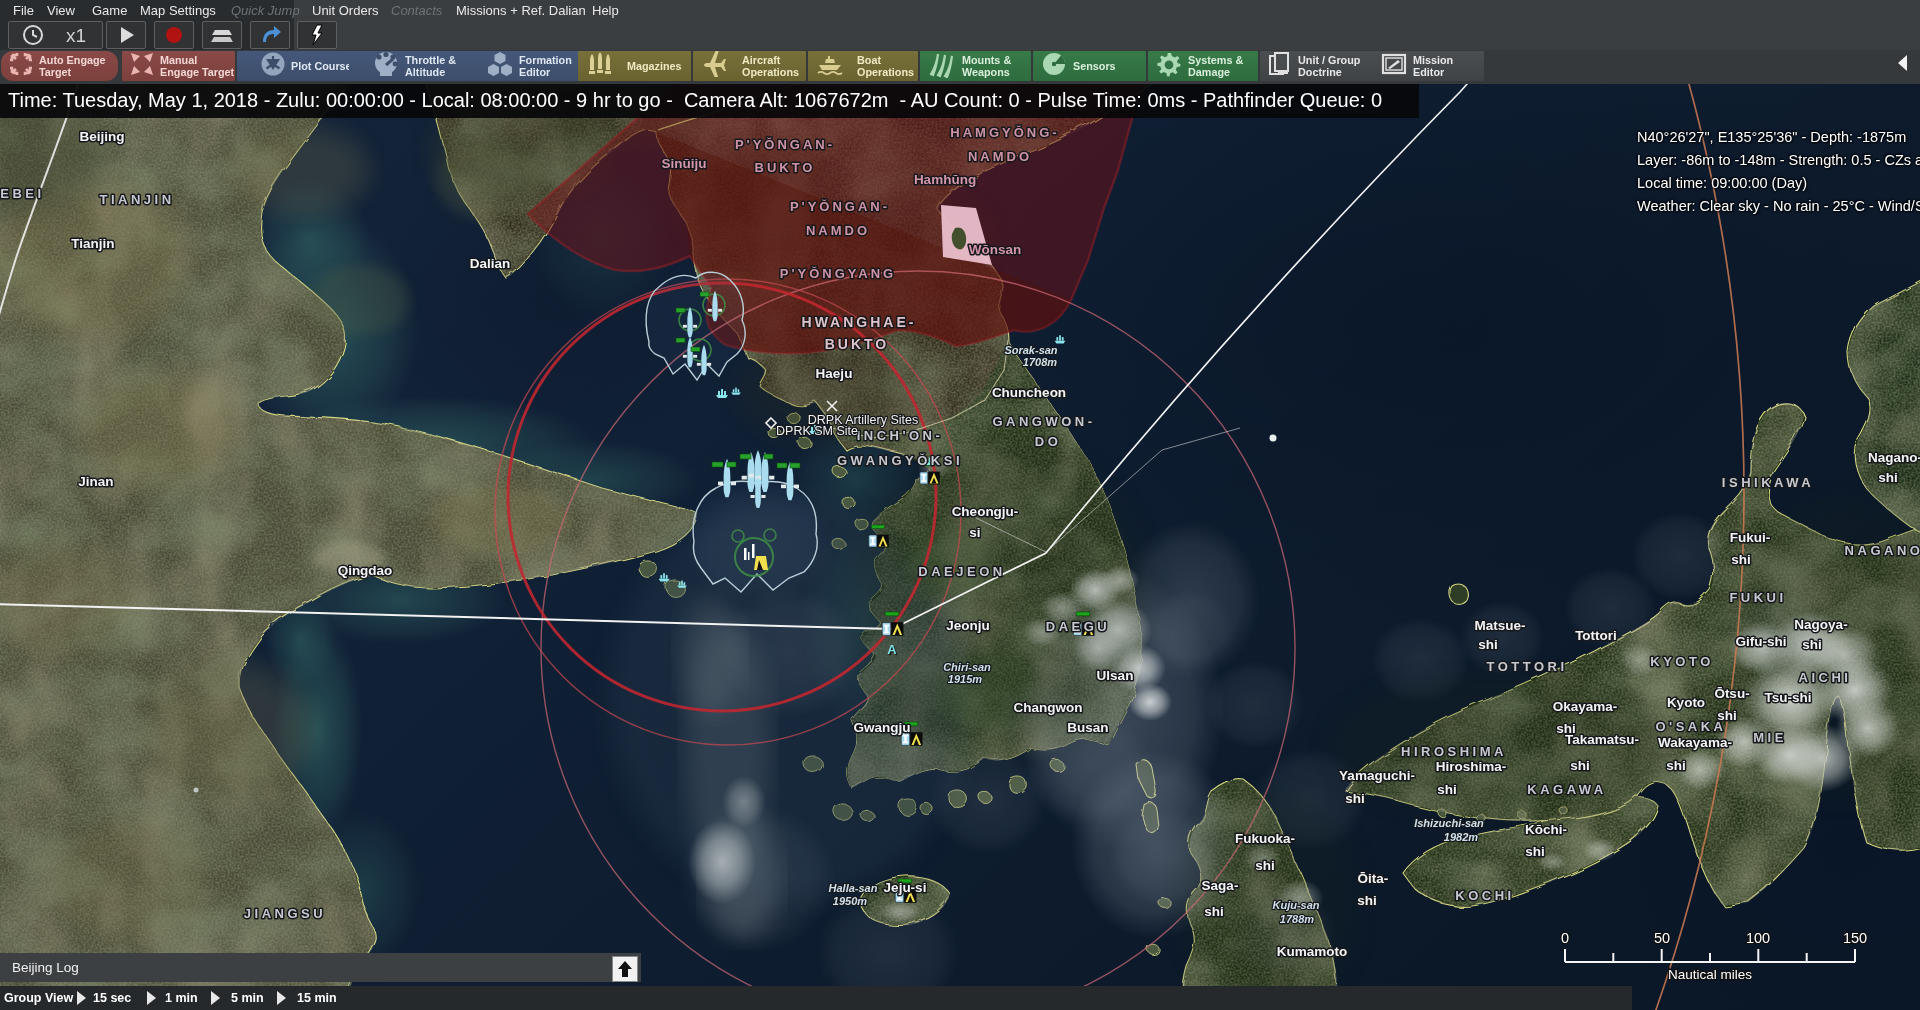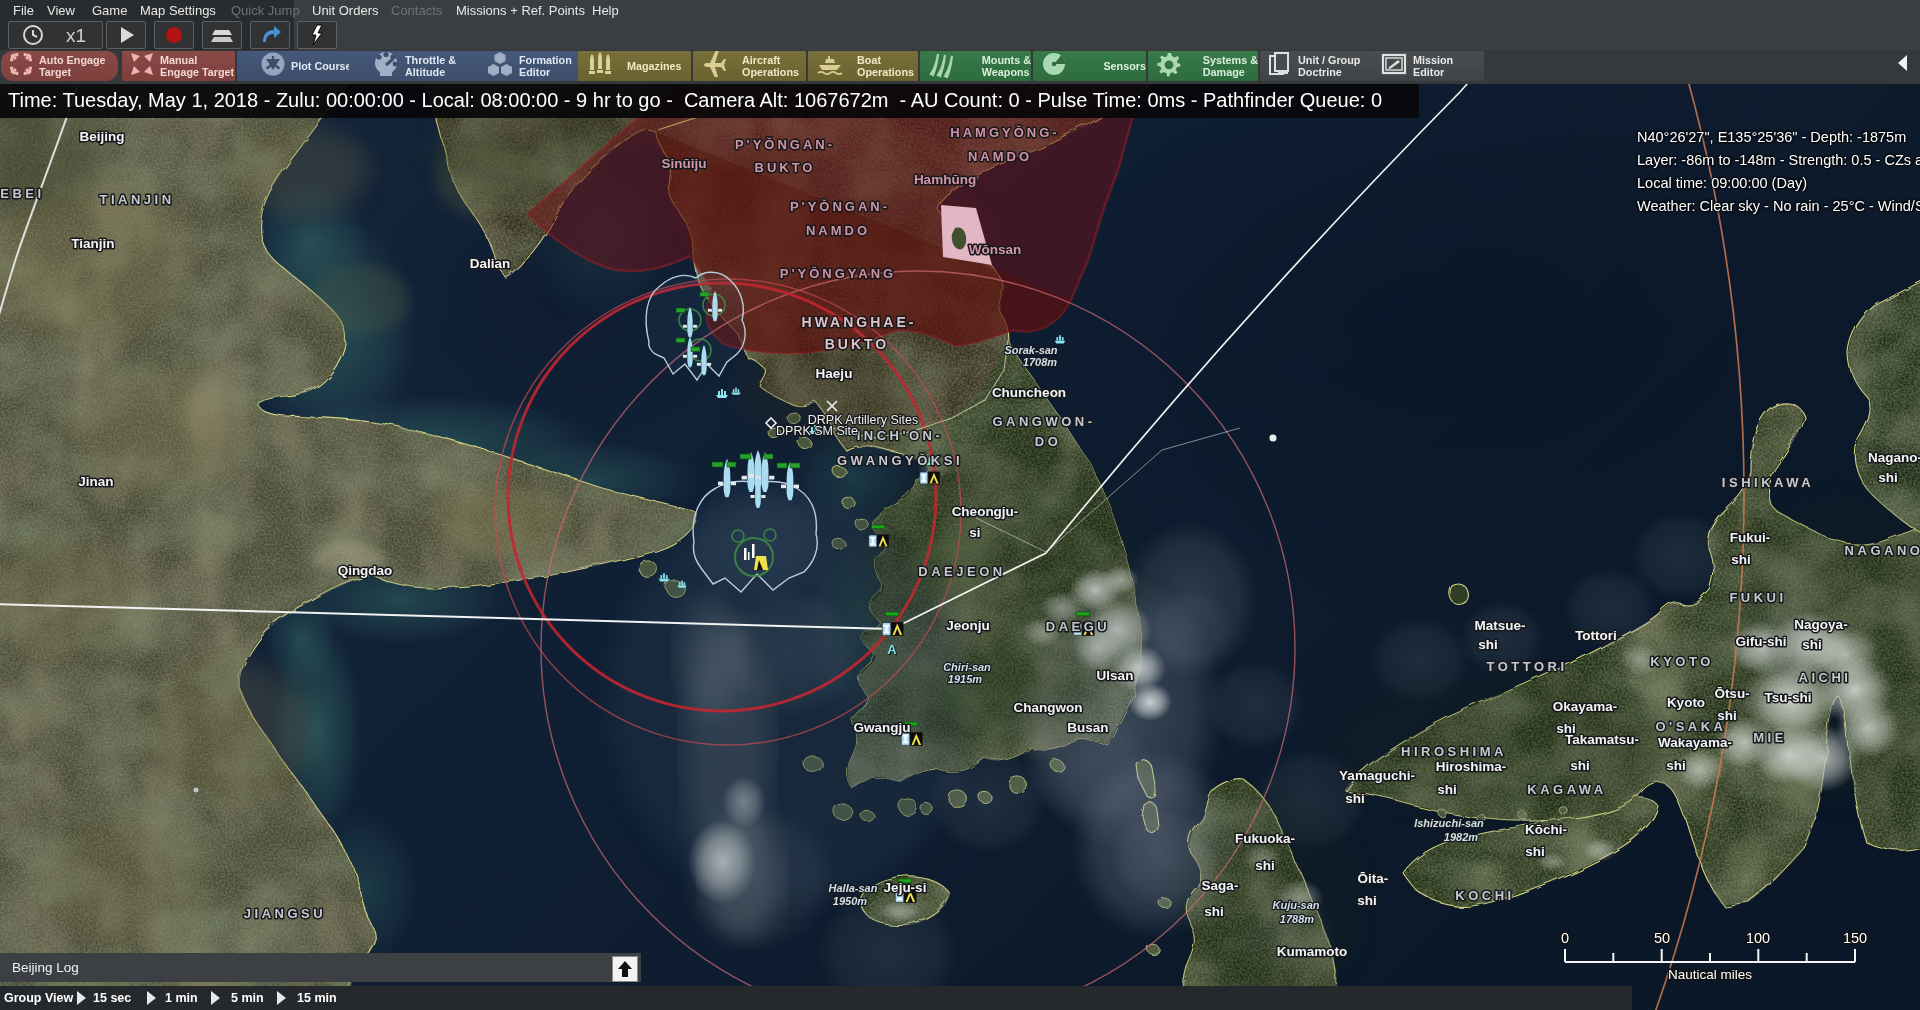--- a/index.html
+++ b/index.html
@@ -1,31 +1,31 @@
 <!DOCTYPE html>
 <html><head><meta charset="utf-8">
 <style>
 html,body{margin:0;padding:0;width:1920px;height:1010px;overflow:hidden;background:#10203a;font-family:"Liberation Sans",sans-serif;}
 #stage{position:absolute;top:0;left:0;width:1920px;height:1010px;}
 #mapsvg{position:absolute;top:0;left:0;z-index:1;}
 .bar{position:absolute;left:0;z-index:10;}
 #menubar{top:0;height:19px;width:1920px;background:none;}
 #menubar .mi{position:absolute;top:3px;font-size:13px;color:#e8e8e8;white-space:nowrap;}
-#menubar .dis{color:#6f7276;}
+#menubar .dis{color:#6f7276;font-style:italic;}
 #row2{top:19px;height:31px;width:1920px;background:none;padding-left:24px;}
 #row2rt{position:absolute;top:0;left:0;height:50px;width:1920px;background:#3a3e41;z-index:8;}
 .b2{position:absolute;top:2px;height:26px;background:#303234;border:1px solid #5f5f5f;border-radius:2px;}
 #row3{top:50px;height:34px;width:1920px;background:#36393c;}
 .b3{position:absolute;top:1px;height:30px;border-radius:1px;display:flex;align-items:center;z-index:11;overflow:hidden;}
 .b3 .ic{flex:0 0 auto;margin-left:7px;}
 .b3 .tx{margin-left:5px;font-size:10.8px;line-height:12px;font-weight:bold;letter-spacing:0;white-space:nowrap;}
 .red3{background:linear-gradient(#8a4a47,#7c403d);color:#f2d7d4;}
 .blu3{background:linear-gradient(#46587a,#3c4e6a);color:#dfe7f2;padding-left:16px;}
 .oli3{background:linear-gradient(#77703a,#6a6330);color:#efe9c4;gap:7px;}
-.grn3{background:linear-gradient(#377a48,#2e6c3e);color:#d9efdc;justify-content:space-between;}
+.grn3{background:linear-gradient(#377a48,#2e6c3e);color:#d9efdc;}
 .gry3{background:linear-gradient(#4a4e51,#3f4346);color:#e8e8e8;}
 #timebar{position:absolute;top:84px;left:0;width:1419px;height:34px;background:rgba(8,8,10,0.93);z-index:8;color:#fff;font-size:20px;}
 #timebar span{position:absolute;top:5px;left:8px;white-space:nowrap;}
 #inforight{position:absolute;top:126px;left:1637px;width:290px;z-index:8;color:#fff;font-size:14.5px;line-height:23px;white-space:nowrap;text-shadow:0 0 3px #000,1px 1px 2px #000,-1px -1px 2px #000;}
 #msglog{position:absolute;top:953px;left:0;width:641px;height:29px;background:#3d4043;z-index:9;}
 #msglog span{position:absolute;left:12px;top:7px;color:#f0f0f0;font-size:13.5px;}
 #msgbtn{position:absolute;right:3px;top:3px;width:24px;height:24px;background:#f2f2f2;border:1px solid #888;}
 #botbar{position:absolute;top:986px;left:0;width:1632px;height:24px;background:#26292c;z-index:10;color:#fff;font-size:12.5px;font-weight:bold;}
 .bt{position:absolute;top:5px;white-space:nowrap;}
 .tri{position:absolute;top:5px;width:0;height:0;border-left:9px solid #e8e8e8;border-top:7px solid transparent;border-bottom:7px solid transparent;}
@@ -440,21 +440,21 @@
     <div style="position:absolute;top:55px;left:1898px;width:0;height:0;border-right:9px solid #f0f0f0;border-top:8px solid transparent;border-bottom:8px solid transparent;z-index:12"></div>
     <div style="position:absolute;top:0;left:0;width:294px;height:50px;background:#292c2e;z-index:9;"></div>
 <div id="menubar" class="bar">
  <span class="mi" style="left:13px">File</span>
  <span class="mi" style="left:47px">View</span>
  <span class="mi" style="left:92px">Game</span>
  <span class="mi" style="left:140px">Map Settings</span>
  <span class="mi dis" style="left:231px">Quick Jump</span>
  <span class="mi" style="left:312px">Unit Orders</span>
  <span class="mi dis" style="left:391px">Contacts</span>
- <span class="mi" style="left:456px">Missions + Ref. Points</span>
+ <span class="mi" style="left:456px">Missions + Ref. Dalian</span>
  <span class="mi" style="left:592px">Help</span>
 </div>
 <div id="row2" class="bar">
 <div class="b2" style="left:8px;width:93px;">
  <svg width="93" height="26">
   <circle cx="24" cy="13" r="9" fill="none" stroke="#d8d8d8" stroke-width="2"></circle>
   <path d="M24 8 L24 13 L28 15" stroke="#d8d8d8" stroke-width="2" fill="none"></path>
   <text x="57" y="20" font-size="19" fill="#d0d0d0" font-family="Liberation Sans">x1</text>
  </svg>
 </div>

